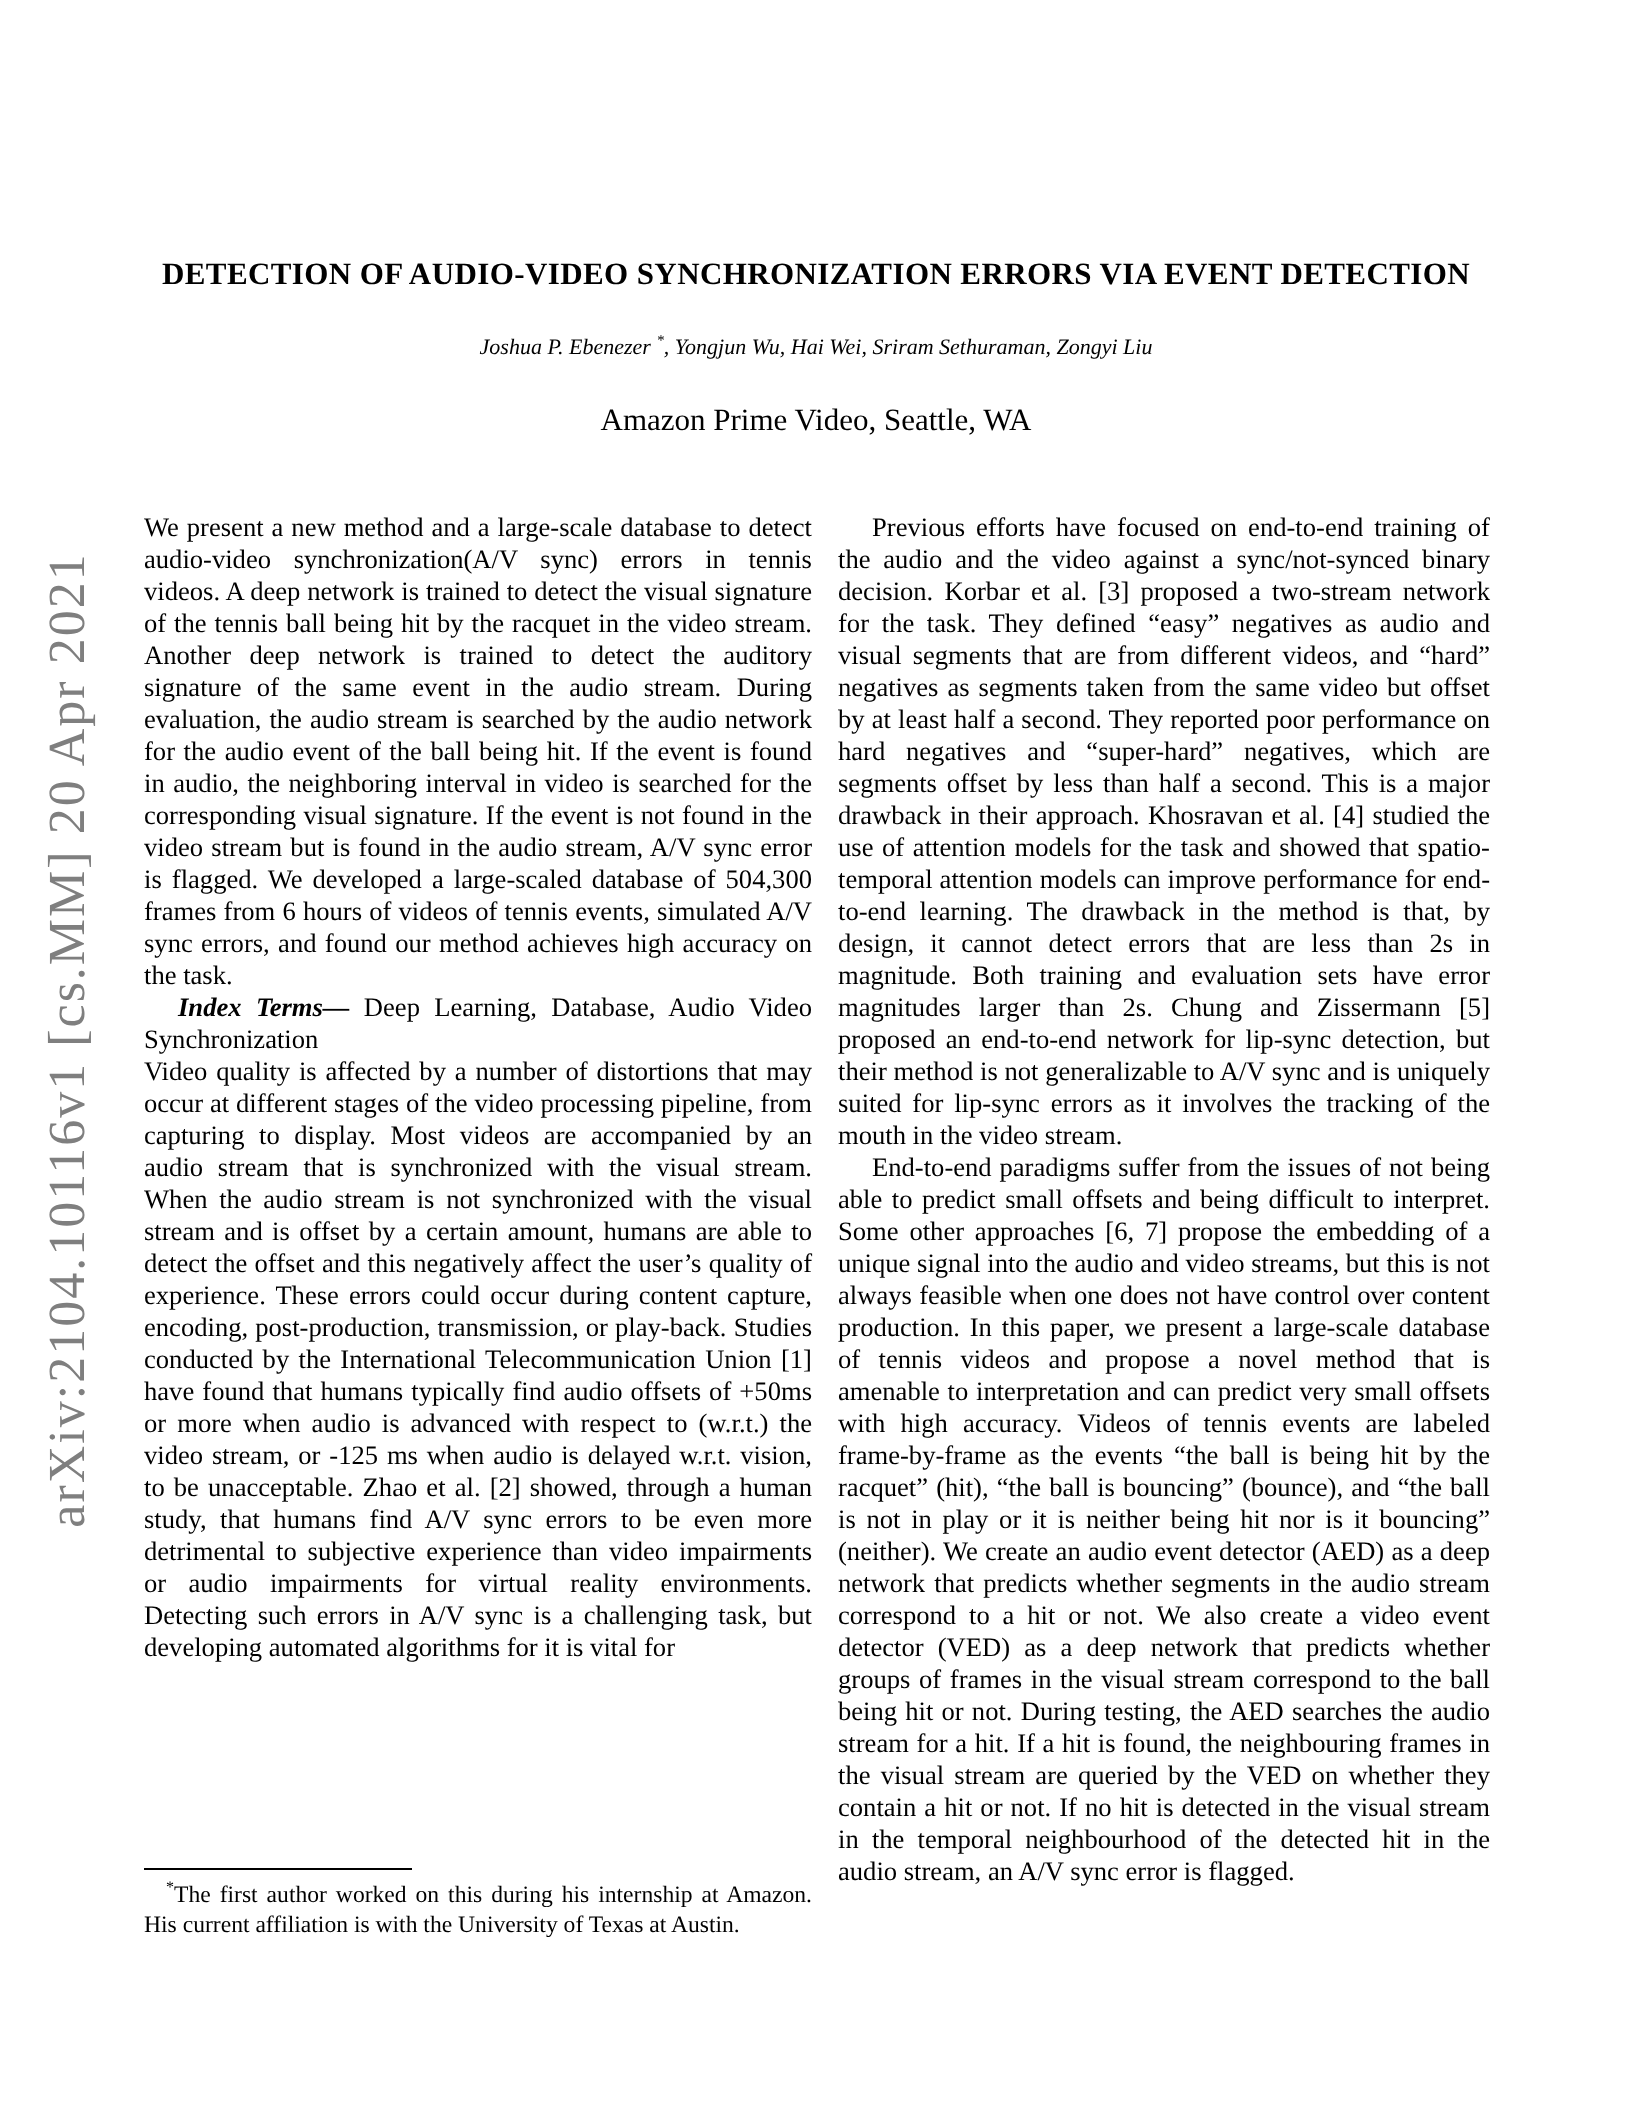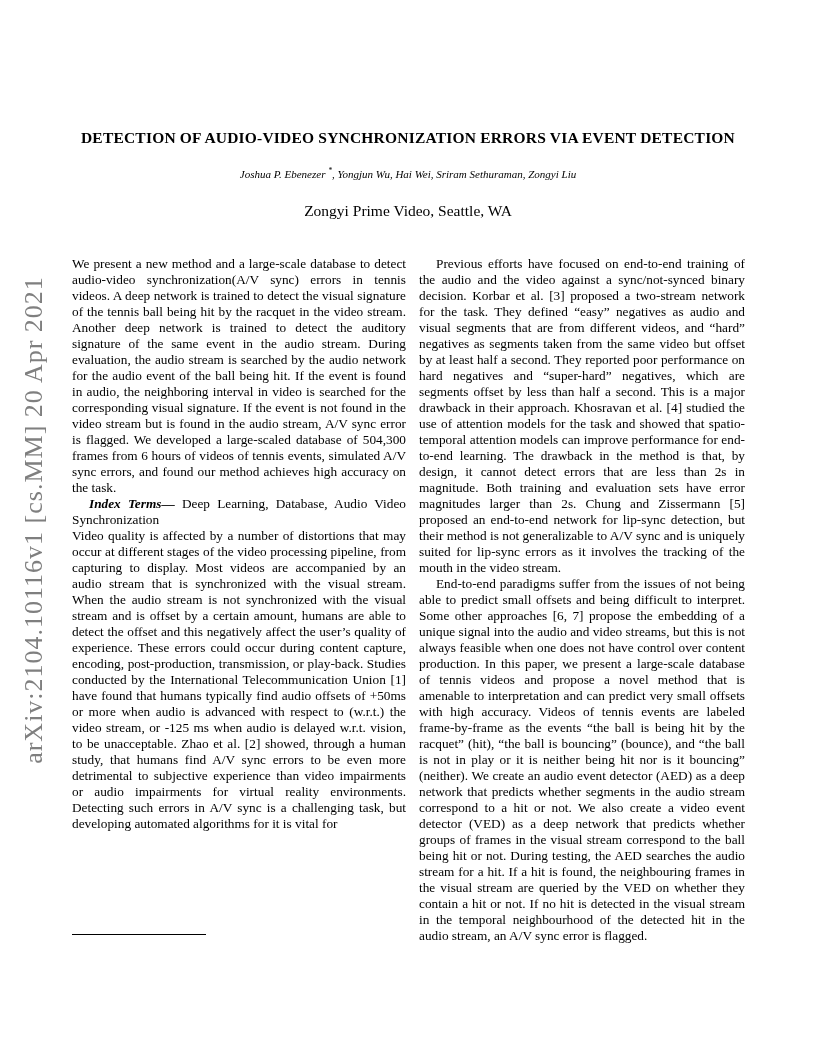--- a/index.html
+++ b/index.html
@@ -105,33 +105,36 @@
 
 <div class="page">
 
   <div class="arxiv-stamp">arXiv:2104.10116v1 [cs.MM] 20 Apr 2021</div>
 
   <div class="header">
     <div class="title">DETECTION OF AUDIO-VIDEO SYNCHRONIZATION ERRORS VIA EVENT DETECTION</div>
     <div class="authors">
       <span>Joshua P. Ebenezer </span><sup>*</sup><span>, Yongjun Wu, Hai Wei, Sriram Sethuraman, Zongyi Liu</span>
     </div>
-    <div class="affiliation">Zongyi Prime Video, Seattle, WA</div>
+    <div class="affiliation">Amazon Prime Video, Seattle, WA</div>
   </div>
 
   <div class="col col-left">
     <p class="body-text">We present a new method and a large-scale database to detect audio-video synchronization(A/V sync) errors in tennis videos. A deep network is trained to detect the visual signature of the tennis ball being hit by the racquet in the video stream. Another deep network is trained to detect the auditory signature of the same event in the audio stream. During evaluation, the audio stream is searched by the audio network for the audio event of the ball being hit. If the event is found in audio, the neighboring interval in video is searched for the corresponding visual signature. If the event is not found in the video stream but is found in the audio stream, A/V sync error is flagged. We developed a large-scaled database of 504,300 frames from 6 hours of videos of tennis events, simulated A/V sync errors, and found our method achieves high accuracy on the task.</p>
     <p class="body-text indent index-terms">
       <span class="bi">Index Terms—</span><span> Deep Learning, Database, Audio Video Synchronization</span>
     </p>
     <p class="body-text">Video quality is affected by a number of distortions that may occur at different stages of the video processing pipeline, from capturing to display. Most videos are accompanied by an audio stream that is synchronized with the visual stream. When the audio stream is not synchronized with the visual stream and is offset by a certain amount, humans are able to detect the offset and this negatively affect the user’s quality of experience. These errors could occur during content capture, encoding, post-production, transmission, or play-back. Studies conducted by the International Telecommunication Union [1] have found that humans typically find audio offsets of +50ms or more when audio is advanced with respect to (w.r.t.) the video stream, or -125 ms when audio is delayed w.r.t. vision, to be unacceptable. Zhao et al. [2] showed, through a human study, that humans find A/V sync errors to be even more detrimental to subjective experience than video impairments or audio impairments for virtual reality environments. Detecting such errors in A/V sync is a challenging task, but developing automated algorithms for it is vital for</p>
   </div>
 
   <div class="col col-right">
     <p class="body-text indent">Previous efforts have focused on end-to-end training of the audio and the video against a sync/not-synced binary decision. Korbar et al. [3] proposed a two-stream network for the task. They defined “easy” negatives as audio and visual segments that are from different videos, and “hard” negatives as segments taken from the same video but offset by at least half a second. They reported poor performance on hard negatives and “super-hard” negatives, which are segments offset by less than half a second. This is a major drawback in their approach. Khosravan et al. [4] studied the use of attention models for the task and showed that spatio-temporal attention models can improve performance for end-to-end learning. The drawback in the method is that, by design, it cannot detect errors that are less than 2s in magnitude. Both training and evaluation sets have error magnitudes larger than 2s. Chung and Zissermann [5] proposed an end-to-end network for lip-sync detection, but their method is not generalizable to A/V sync and is uniquely suited for lip-sync errors as it involves the tracking of the mouth in the video stream.</p>
     <p class="body-text indent">End-to-end paradigms suffer from the issues of not being able to predict small offsets and being difficult to interpret. Some other approaches [6, 7] propose the embedding of a unique signal into the audio and video streams, but this is not always feasible when one does not have control over content production. In this paper, we present a large-scale database of tennis videos and propose a novel method that is amenable to interpretation and can predict very small offsets with high accuracy. Videos of tennis events are labeled frame-by-frame as the events “the ball is being hit by the racquet” (hit), “the ball is bouncing” (bounce), and “the ball is not in play or it is neither being hit nor is it bouncing” (neither). We create an audio event detector (AED) as a deep network that predicts whether segments in the audio stream correspond to a hit or not. We also create a video event detector (VED) as a deep network that predicts whether groups of frames in the visual stream correspond to the ball being hit or not. During testing, the AED searches the audio stream for a hit. If a hit is found, the neighbouring frames in the visual stream are queried by the VED on whether they contain a hit or not. If no hit is detected in the visual stream in the temporal neighbourhood of the detected hit in the audio stream, an A/V sync error is flagged.</p>
   </div>
 
   <div class="footnote">
     <div class="footnote-rule"></div>
+    <p>
+      <sup>*</sup><span>The first author worked on this during his internship at Amazon. His current affiliation is with the University of Texas at Austin.</span>
+    </p>
   </div>
 
 </div>
 
 </body></html>

